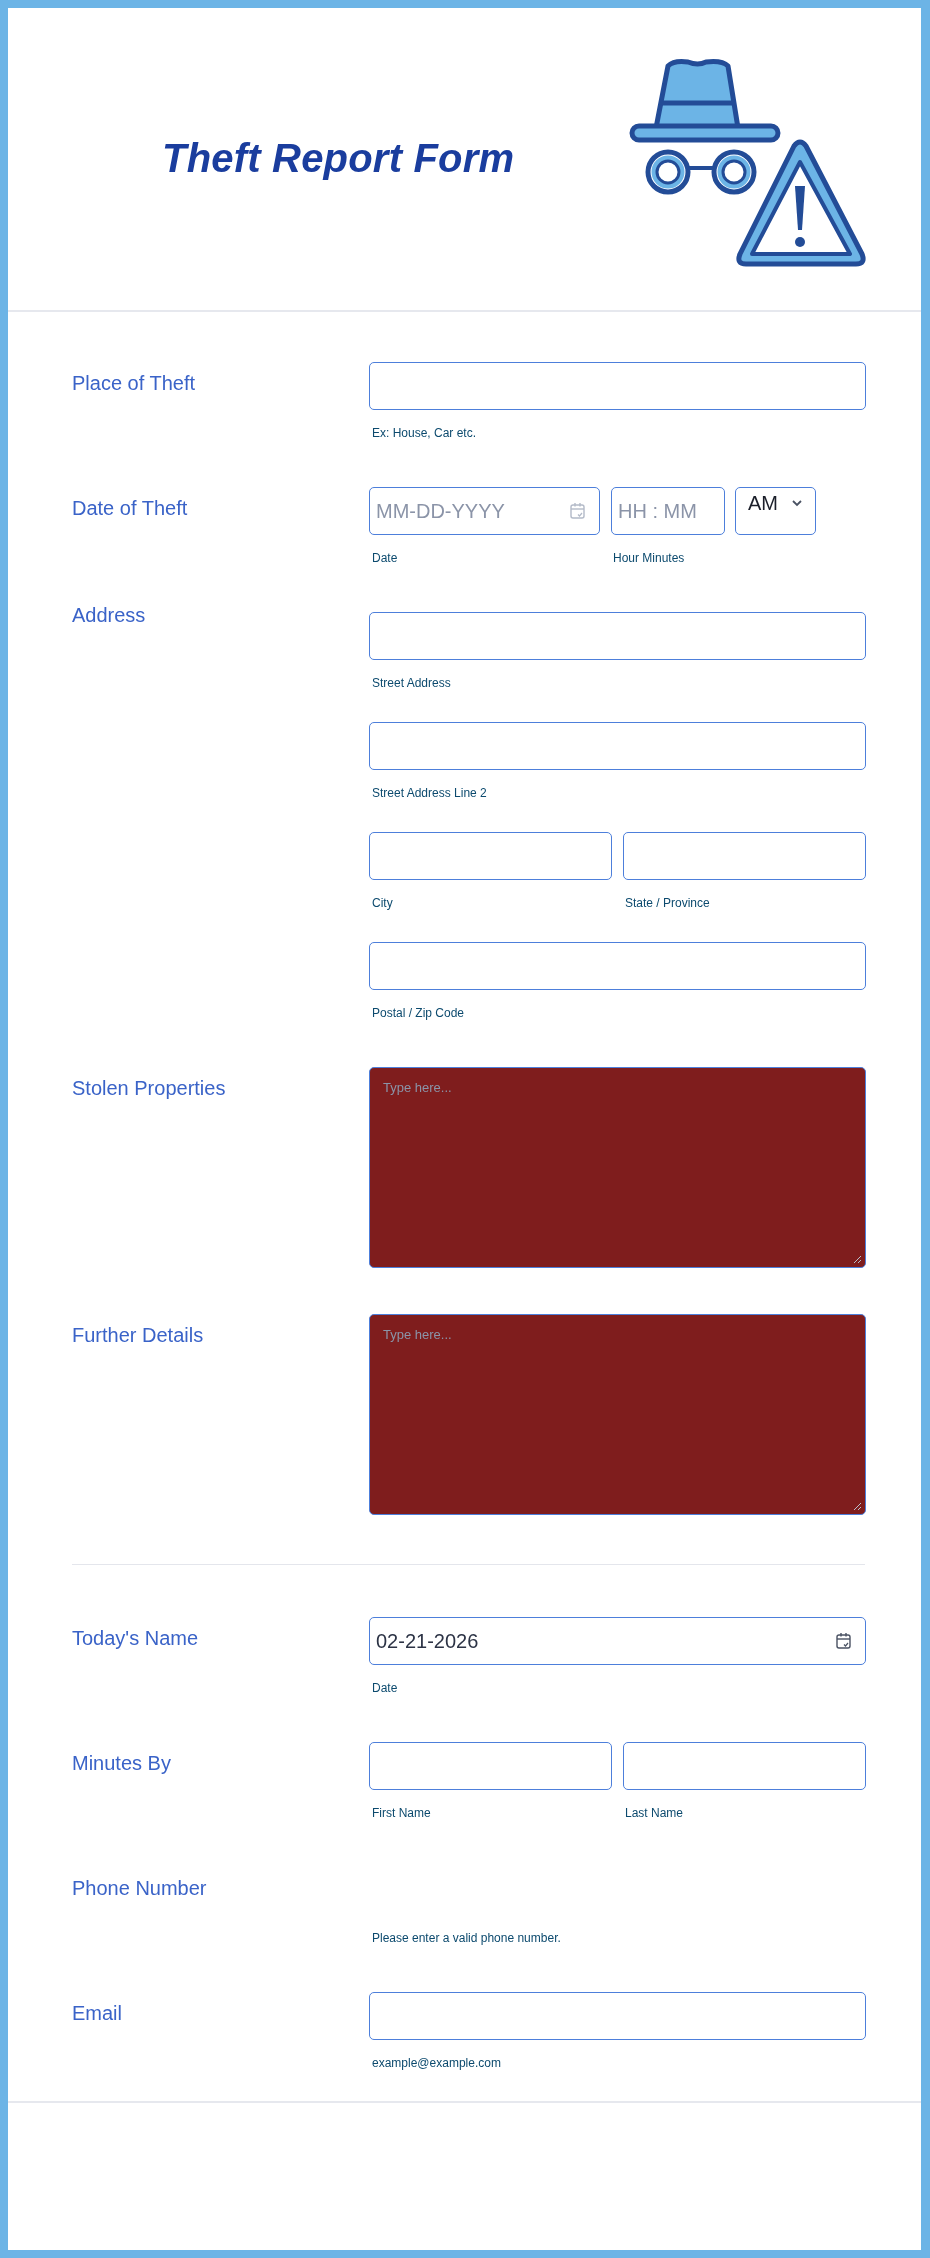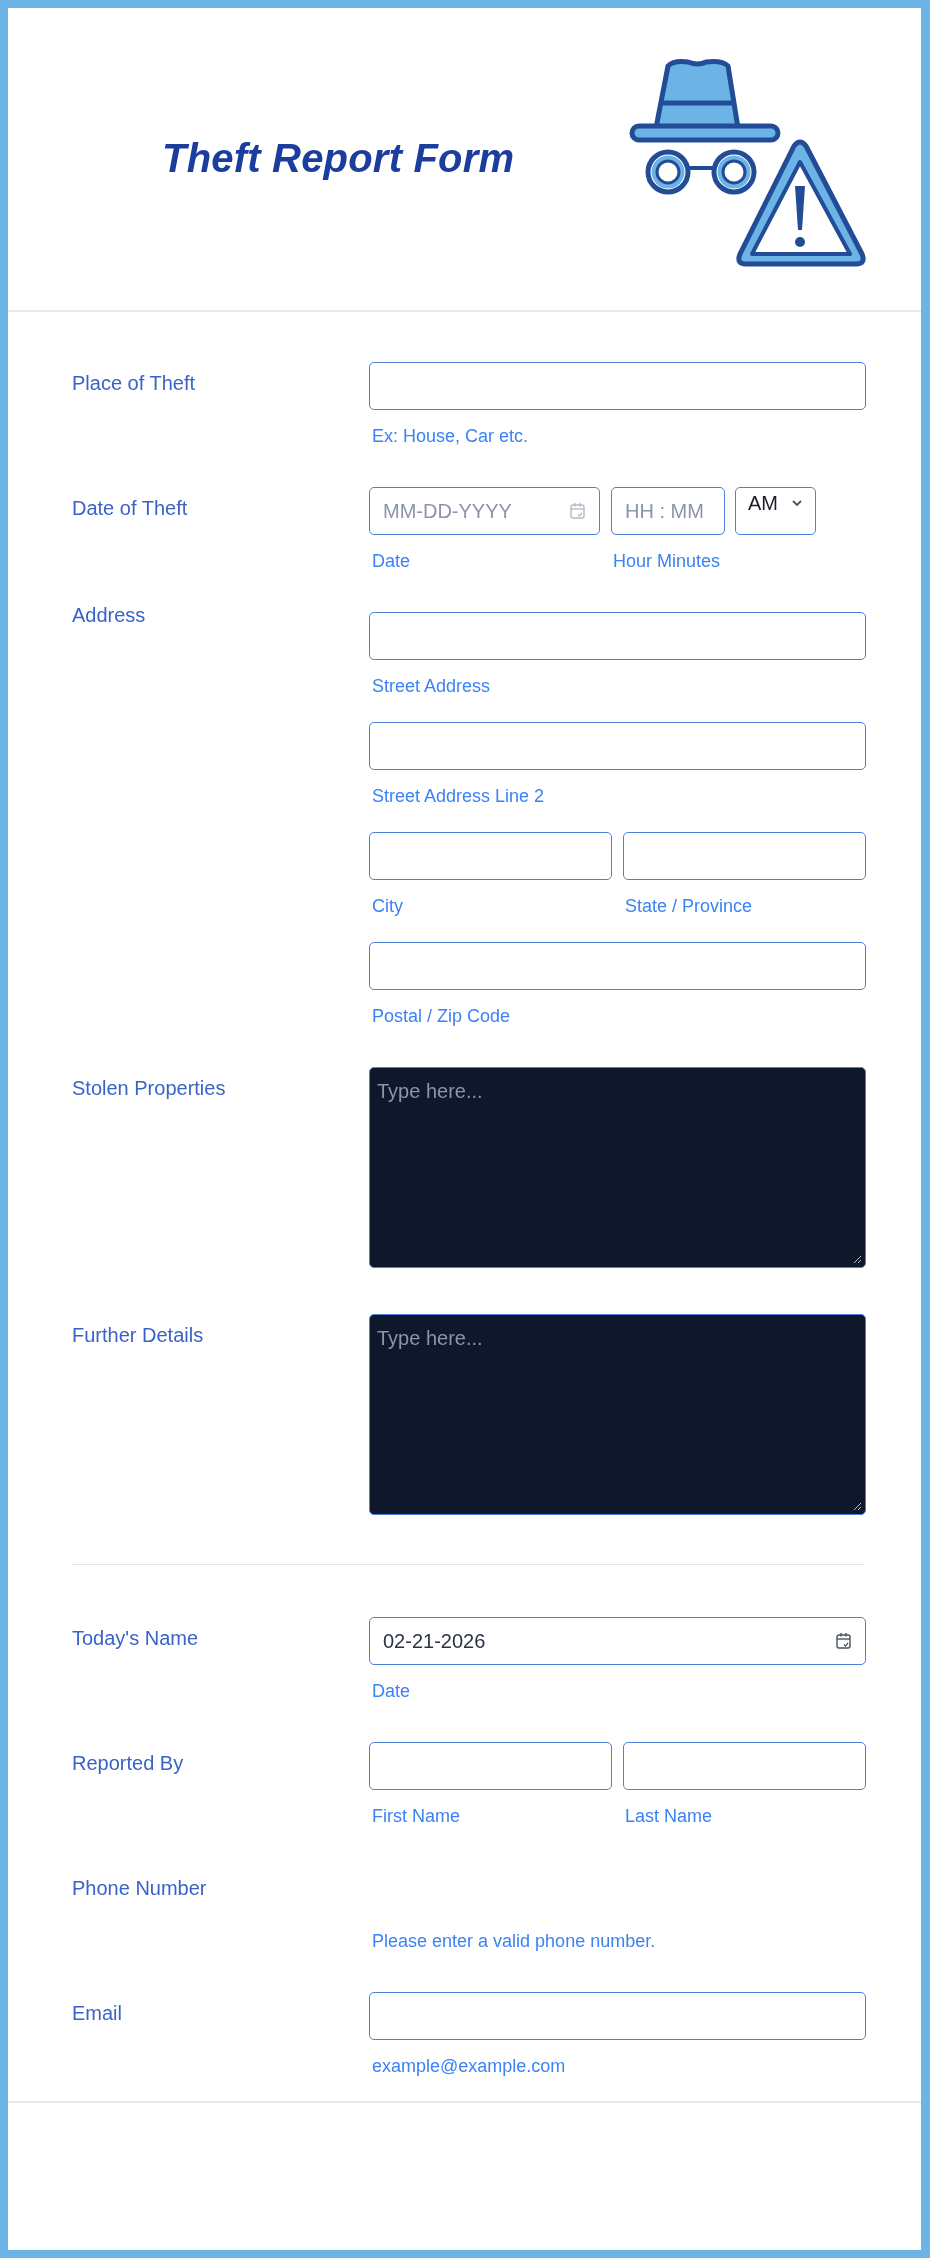--- a/index.html
+++ b/index.html
@@ -4,24 +4,24 @@
   <style>
     * { box-sizing: border-box; margin: 0; padding: 0; }
     html, body { width: 930px; height: 2258px; background: #6cb4e6; overflow: hidden; }
     body { font-family: "Liberation Sans", sans-serif; position: relative; }
     .card { position: absolute; left: 8px; top: 8px; width: 913px; height: 2242px; background: #ffffff; }
     .header { position: absolute; left: 0; top: 0; width: 913px; height: 303px; font-style: italic; }
     .title { position: absolute; left: 154px; top: 128px; font-size: 40px; font-weight: bold; color: #1a3d9e; letter-spacing: 0.2px; }
     .hero-icon { position: absolute; left: 614px; top: 50px; width: 250px; height: 212px; }
     .hdr-divider { position: absolute; left: 0; top: 302px; width: 913px; height: 2px; background: #e6e8ee; }
     .label { position: absolute; left: 64px; font-size: 20px; color: #3a63c8; }
-    .input { position: absolute; height: 48px; border: 1.5px solid #4d7fdb; border-radius: 5px; background: #fff; font-size: 20px; color: #2c3345; padding-left: 13px; display: flex; align-items: center; }
+    .input { position: absolute; height: 48px; border: 1.5px solid #4d7fdb; border-radius: 5px; background: #fff; font-size: 20px; color: #2c3345; padding-left: 6px; display: flex; align-items: center; }
     .ph { color: #8b94a8; }
-    .sub { position: absolute; font-size: 18px; color: #3b82f6; }
-    .textarea { position: absolute; border: 1.5px solid #4d7fdb; border-radius: 5px; background: #0f172a; font-size: 20px; padding: 12px 7px; }
+    .sub { position: absolute; font-size: 12px; color: #0c4a6e; }
+    .textarea { position: absolute; border: 1.5px solid #4d7fdb; border-radius: 5px; background: #7f1d1d; font-size: 13px; padding: 12px 13px; }
     .resize { position: absolute; right: 3px; bottom: 3px; width: 9px; height: 9px; }
     .divider { position: absolute; left: 64px; width: 793px; height: 1px; background: #e4e6ec; }
     .cal { position: absolute; width: 18px; height: 18px; }
     .ampm { justify-content: space-between; padding: 0 12px 16px 12px; color: #1b1f2a; }
     .footer-divider { position: absolute; left: 0; top: 2093px; width: 913px; height: 2px; background: #e6e8ee; }
     .btn { position: absolute; left: 352px; top: 2133px; width: 222px; height: 58px; border-radius: 5px; border: 1px solid #1d4fb0; background: linear-gradient(#2164d2, #3a8cf0); color: #fff; font-size: 20px; display: flex; align-items: center; justify-content: center; box-shadow: inset 0 1px 0 rgba(255,255,255,0.35); cursor: pointer; }
   </style>
 </head>
 <body>
 
@@ -117,21 +117,21 @@
     <svg class="cal" style="right:12px;top:14px" viewBox="0 0 18 18">
       <rect x="2" y="3" width="13" height="13" rx="2" fill="none" stroke="#4a5263" stroke-width="1.4"></rect>
       <line x1="2" y1="7" x2="15" y2="7" stroke="#4a5263" stroke-width="1.4"></line>
       <line x1="6" y1="1" x2="6" y2="4.5" stroke="#4a5263" stroke-width="1.4"></line>
       <line x1="11" y1="1" x2="11" y2="4.5" stroke="#4a5263" stroke-width="1.4"></line>
       <path d="M9 12.5 L10.5 14 L13 11" fill="none" stroke="#4a5263" stroke-width="1.2"></path>
     </svg>
   </div>
   <div class="sub" style="left:364px;top:1673px">Date</div>
 
-  <div class="label" style="top:1744px">Reported By</div>
+  <div class="label" style="top:1744px">Minutes By</div>
   <div class="input" style="left:361px;top:1734px;width:243px"></div>
   <div class="input" style="left:615px;top:1734px;width:243px"></div>
   <div class="sub" style="left:364px;top:1798px">First Name</div>
   <div class="sub" style="left:617px;top:1798px">Last Name</div>
 
   <div class="label" style="top:1869px">Phone Number</div>
   <div class="sub" style="left:364px;top:1923px">Please enter a valid phone number.</div>
 
   <div class="label" style="top:1994px">Email</div>
   <div class="input" style="left:361px;top:1984px;width:497px"></div>

